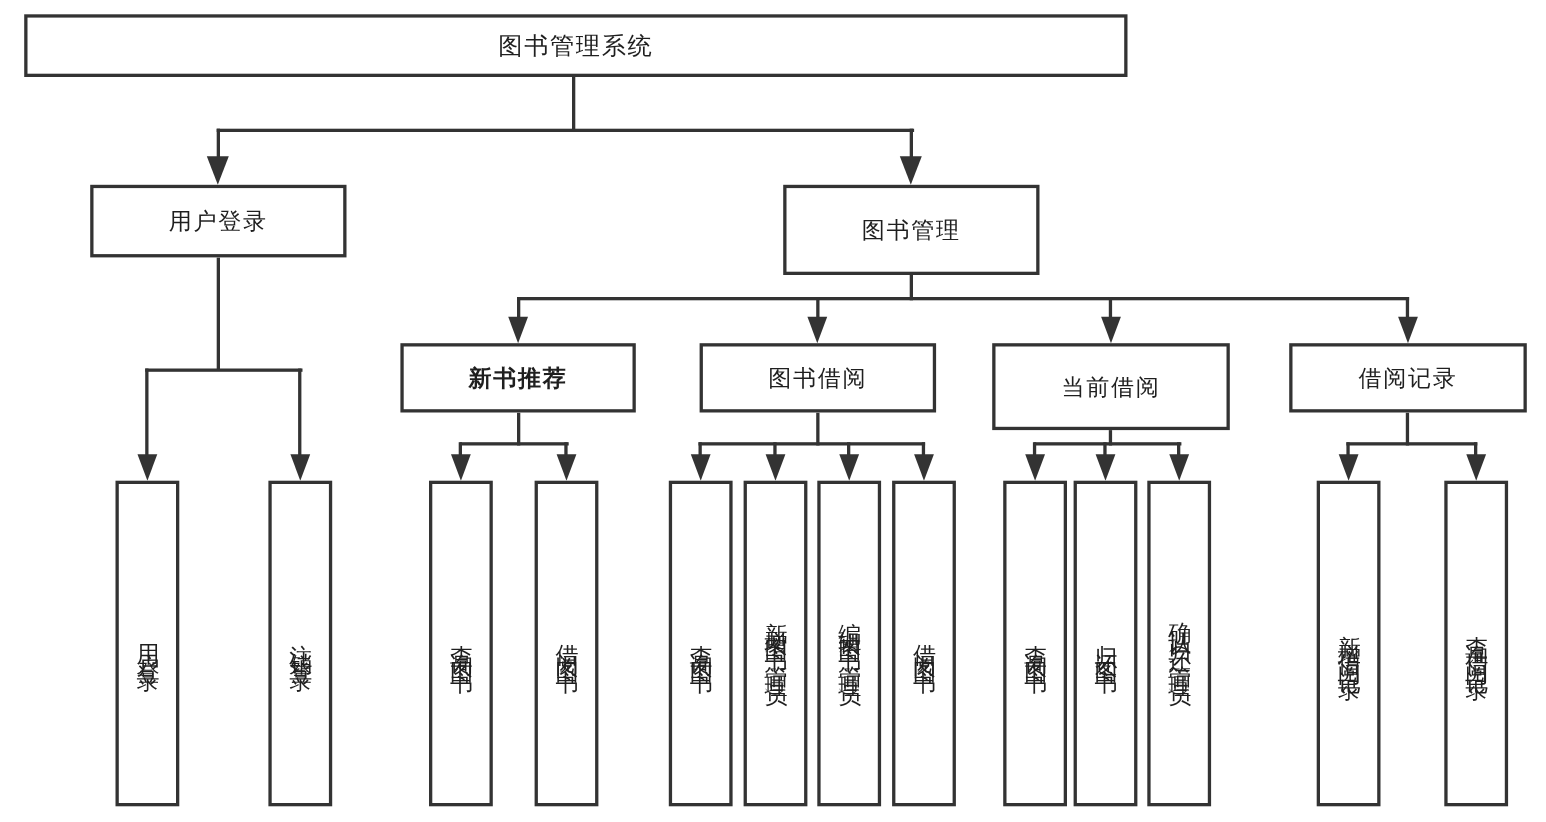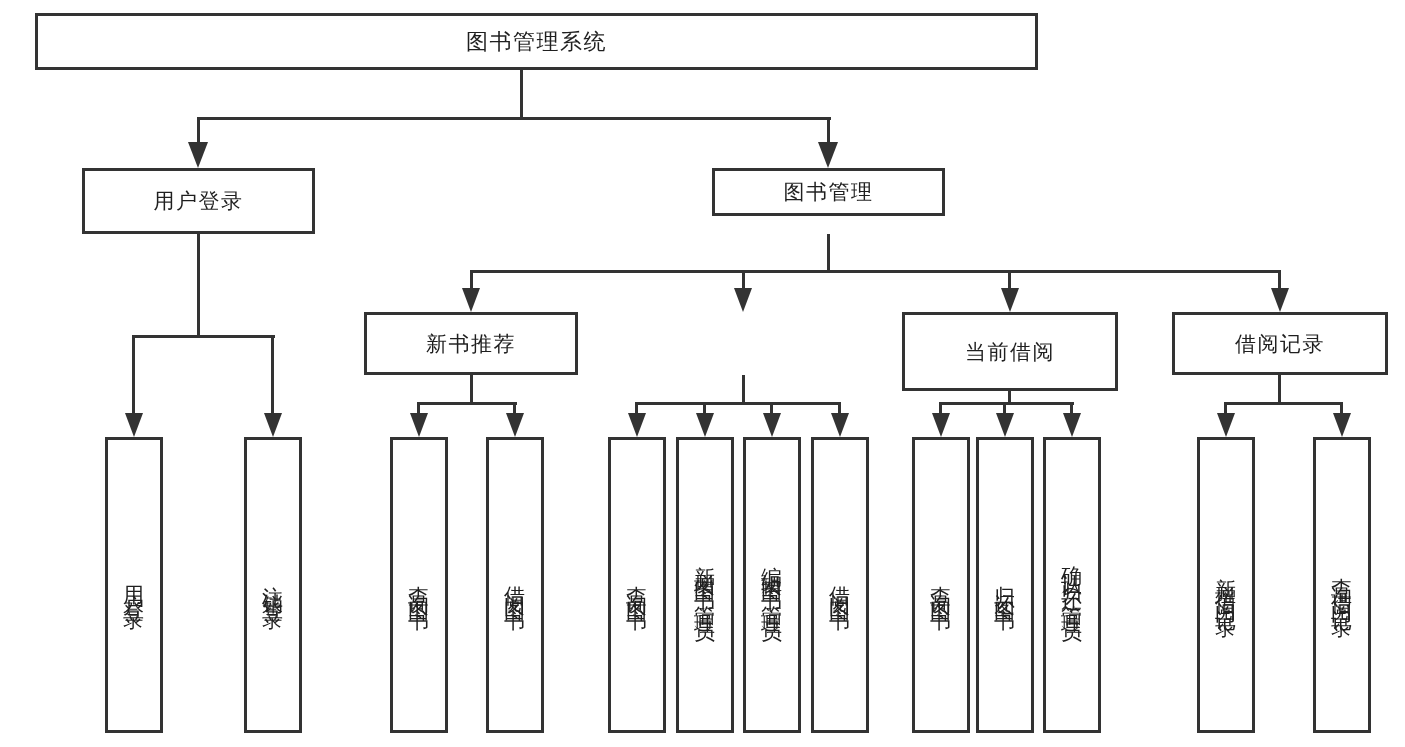--- a/index.html
+++ b/index.html
@@ -121,36 +121,39 @@
     <div class="arrow" style="left:1063px; top:413px;"></div>
 
     <div class="vline" style="left:1278px; top:375px; height:30px;"></div>
     <div class="hline" style="left:1224px; top:402px; width:119px;"></div>
     <div class="vline" style="left:1224px; top:402px; height:14px;"></div>
     <div class="arrow" style="left:1217px; top:413px;"></div>
     <div class="vline" style="left:1340px; top:402px; height:14px;"></div>
     <div class="arrow" style="left:1333px; top:413px;"></div>
   </div>
 
-  <div class="box" style="left:35px; top:13px; width:1003px; height:57px;">
+  <div class="box" style="left:22px; top:13px; width:1003px; height:57px;">
     <span class="hlabel root-label">图书管理系统</span>
   </div>
 
   <div class="box" style="left:82px; top:168px; width:233px; height:66px;">
     <span class="hlabel">用户登录</span>
   </div>
 
-  <div class="box" style="left:712px; top:168px; width:233px; height:48px;">
+  <div class="box" style="left:712px; top:168px; width:233px; height:82px;">
     <span class="hlabel">图书管理</span>
   </div>
 
-  <div class="box" style="left:364px; top:312px; width:214px; height:63px;">
+  <div class="box" style="left:364px; top:312px; width:214px; height:63px;font-weight:bold;">
     <span class="hlabel">新书推荐</span>
   </div>
 
+  <div class="box" style="left:636px; top:312px; width:215px; height:63px;">
+    <span class="hlabel">图书借阅</span>
+  </div>
 
   <div class="box" style="left:902px; top:312px; width:216px; height:79px;">
     <span class="hlabel">当前借阅</span>
   </div>
 
   <div class="box" style="left:1172px; top:312px; width:216px; height:63px;">
     <span class="hlabel">借阅记录</span>
   </div>
 
   <div class="box" style="left:105px; top:437px; width:58px; height:296px;">

